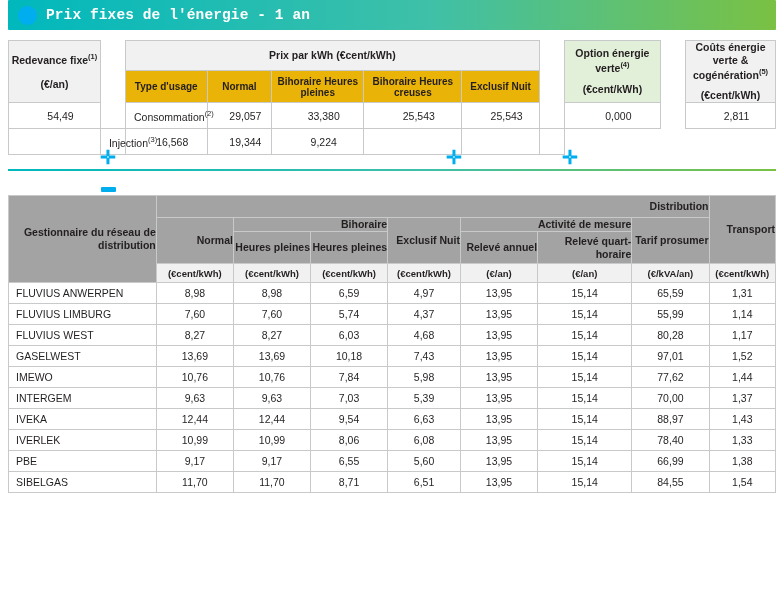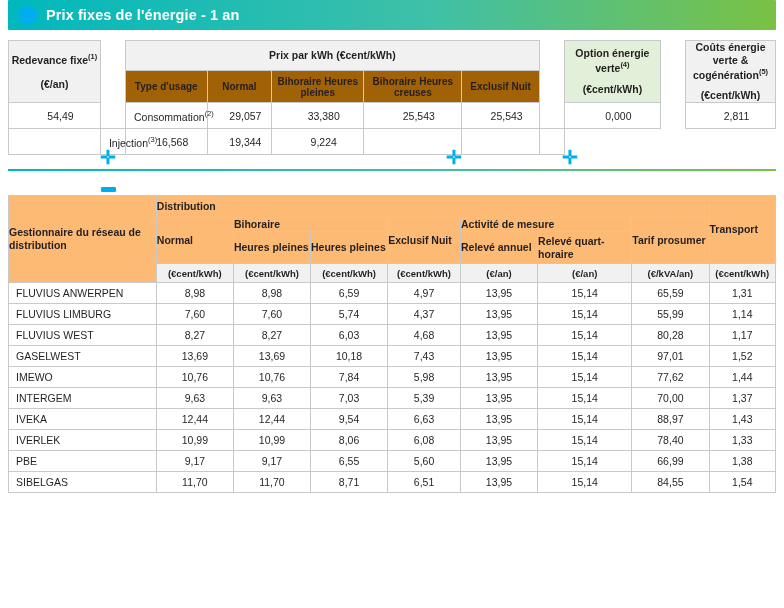--- a/index.html
+++ b/index.html
@@ -29,41 +29,42 @@
     margin-left: 10px; margin-right: 9px;
     flex: none;
   }
   .banner.s1 .bullet { background: #00aeef; }
   .banner.s2 .bullet { background: #3b3f8c; }
   .banner .title {
     color: #ffffff;
     font-size: 14.5px;
     font-weight: bold;
     letter-spacing: .1px;
+    font-family: Liberation Mono, monospace;
   }
   .banner .title sup { font-size: 8px; font-weight: bold; vertical-align: super; }
 
   
   .sec1 { margin: 10px 8px 0 8px; position: relative; }
   table { border-collapse: collapse; }
 
   .t1 { width: 768px; table-layout: fixed; }
   .t1 td, .t1 th { border: 1px solid #c8c9cb; padding: 0; }
   .t1 .hd {
     background: #f1f1f2;
     text-align: center;
     font-weight: bold;
     font-size: 10.5px;
     vertical-align: middle;
     color: #231f20;
     line-height: 1.25;
   }
   .t1 .hd.green { background: #e2efd9; }
   .t1 .unit {
-    background: #a16207;
+    background: #eab308;
     text-align: center;
     font-weight: bold;
     font-size: 10px;
     vertical-align: middle;
   }
   .t1 .lbl {
     text-align: left;
     padding-left: 8px;
     font-size: 10.5px;
     vertical-align: middle;
@@ -87,22 +88,22 @@
     height: 2px;
     background: linear-gradient(to right, #00b8bd 0%, #3fc0a8 55%, #7ac143 100%);
   }
   .sep-space { height: 14px; }
 
   
   .sec2 { margin: 10px 8px 0 8px; }
   .t2 { width: 768px; table-layout: fixed; font-size: 10.5px; }
   .t2 td, .t2 th { border: 1px solid #c8c9cb; padding: 0; }
   .t2 .hd {
-    background: #fdba74;
-    text-align: left;
+    background: #a3a3a3;
+    text-align: right;
     font-weight: bold;
     vertical-align: middle;
     line-height: 1.25;
     font-size: 10.5px;
   }
   .t2 .unit {
     background: #f1f1f2;
     text-align: center;
     font-weight: bold;
     font-size: 9.5px;

